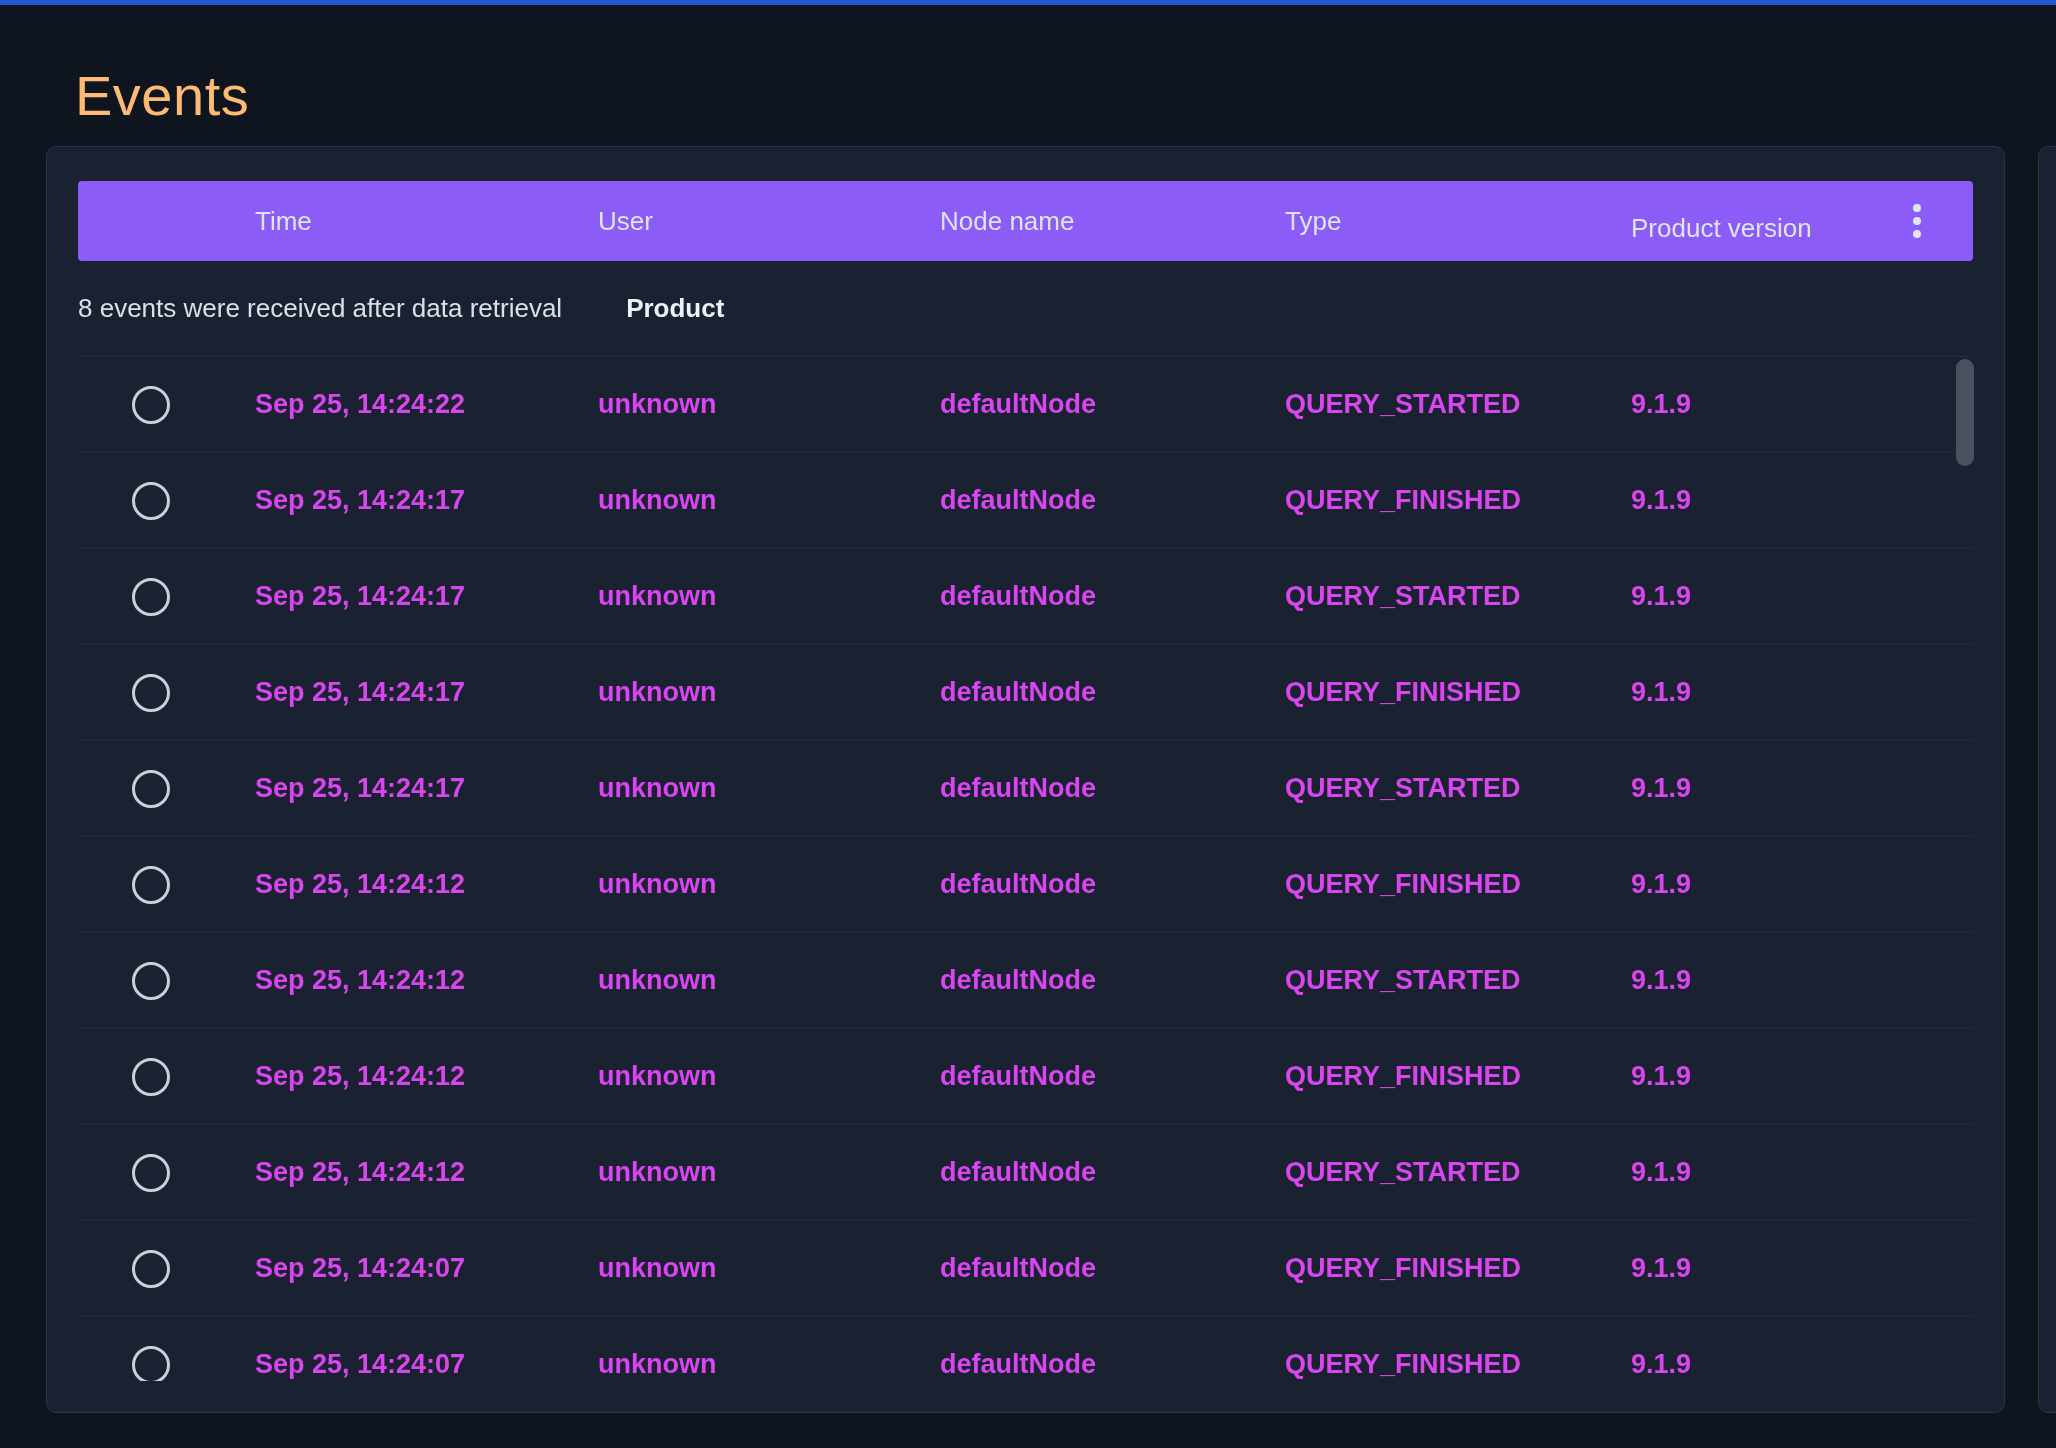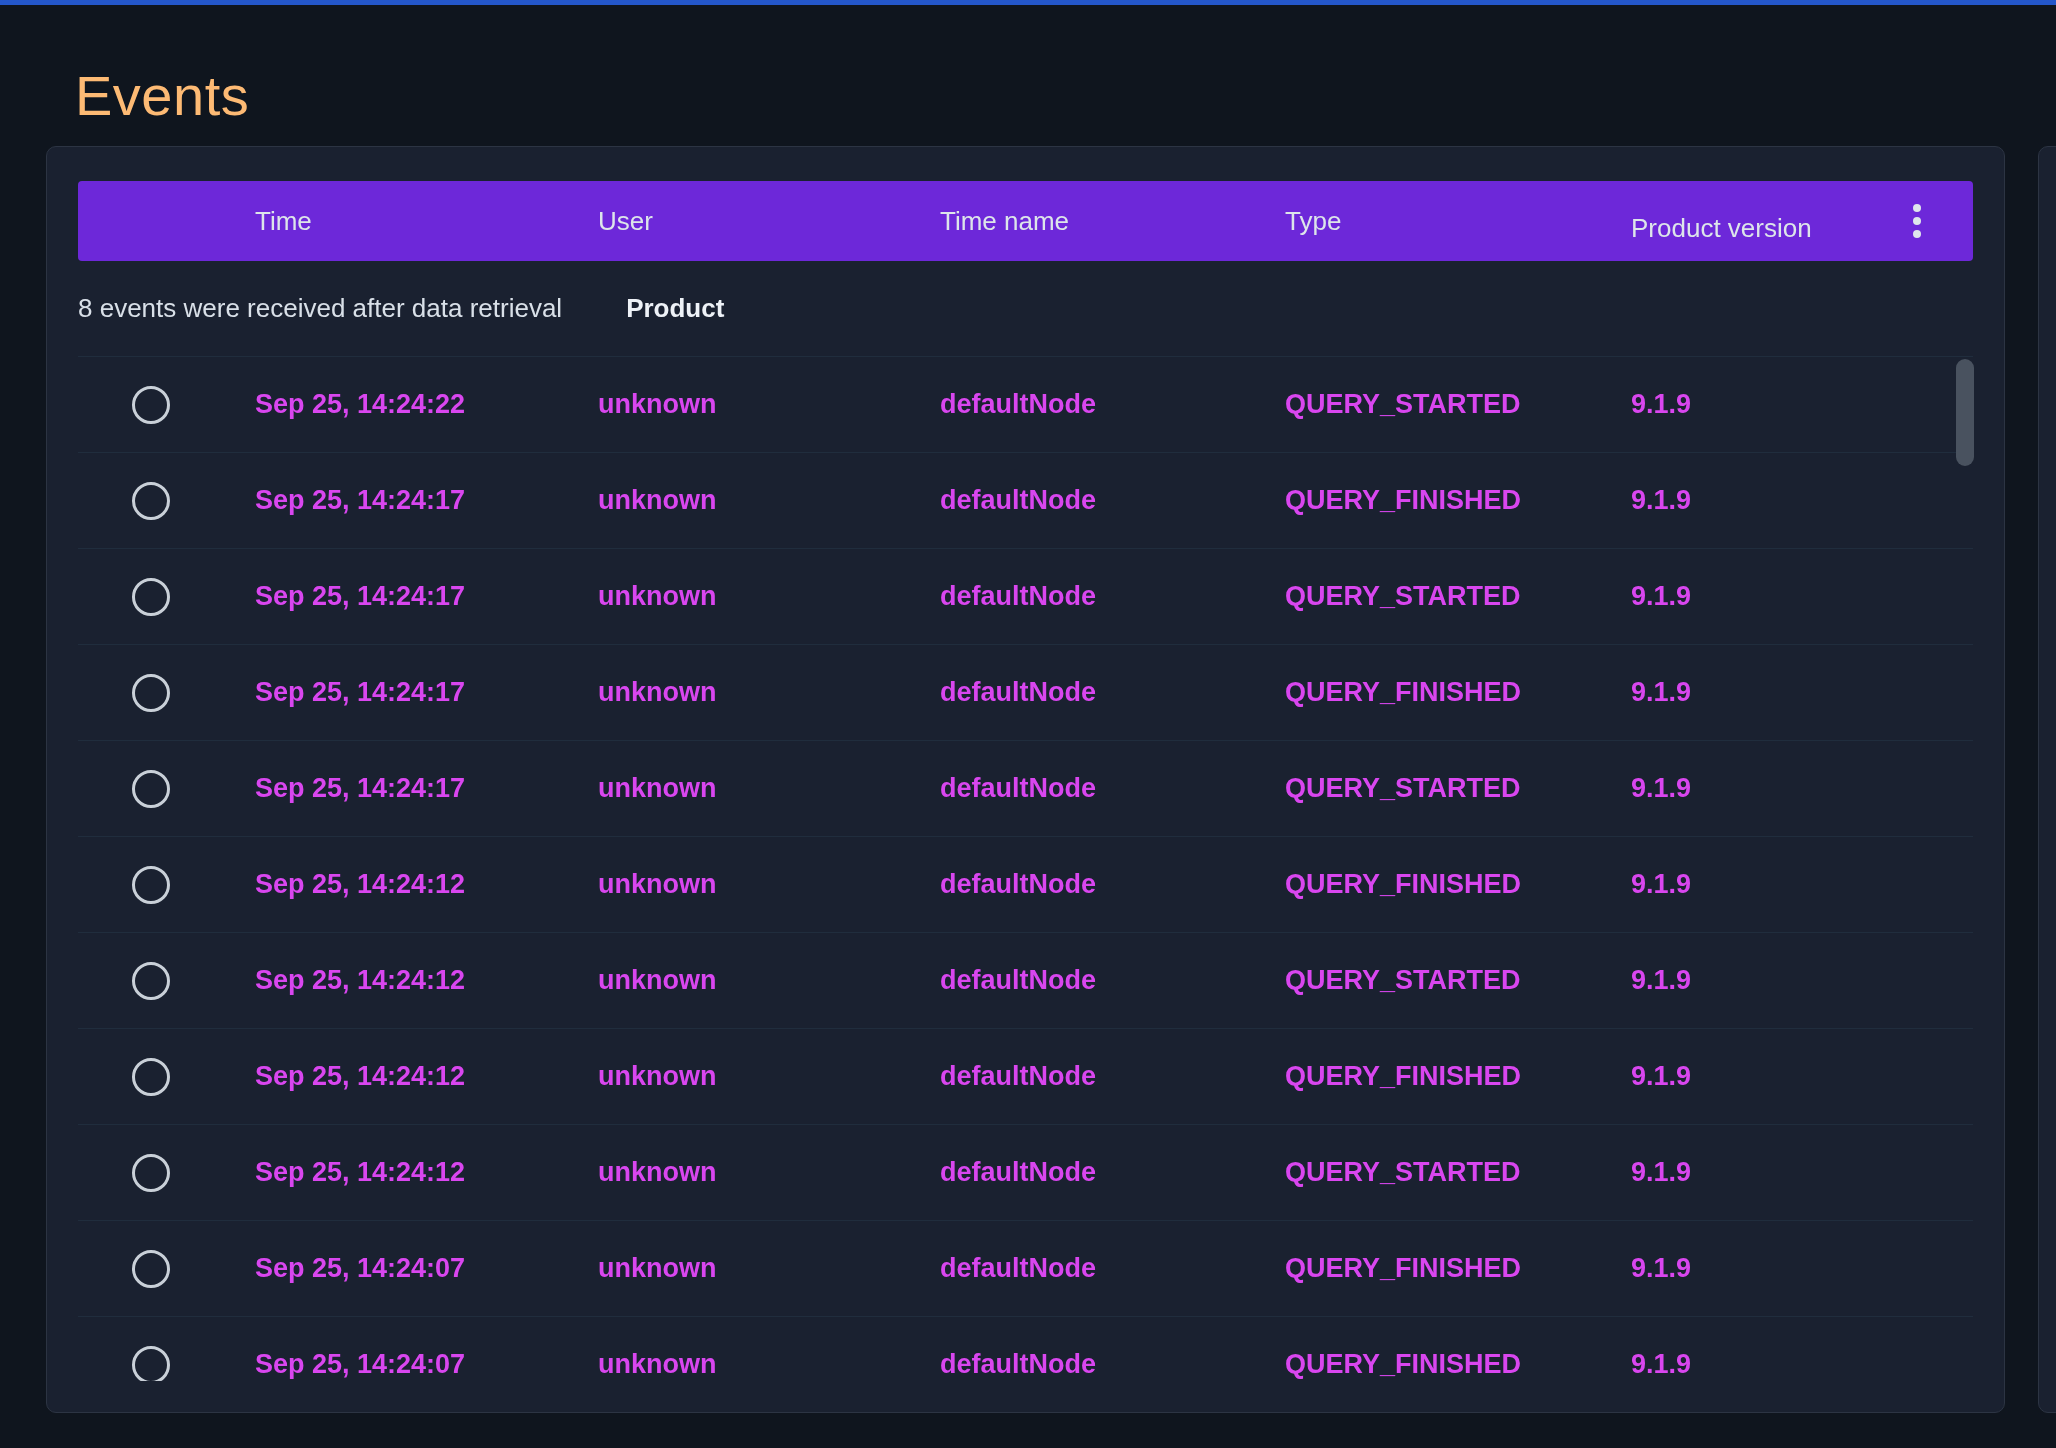--- a/index.html
+++ b/index.html
@@ -23,21 +23,21 @@
   .adjacent-panel {
     position:absolute; left:2038px; top:146px; width:60px; height:1267px;
     background:#1a2130; border:1px solid #2c3443; border-radius:10px;
   }
   .grid-cols {
     display:grid;
     grid-template-columns:177px 343px 342px 345px 346px 342px;
     align-items:center;
   }
   .table-header {
-    height:80px; background:#6d28d9; border-radius:4px;
+    height:80px; background:#8b5cf6; border-radius:4px;
     color:#dde5ea; font-size:26px; font-weight:400;
   }
   .header-cell { white-space:nowrap; }
   .header-cell.last { display:flex; justify-content:space-between; align-items:flex-end; }
   .kebab-btn {
     background:none; border:none; cursor:pointer;
     display:flex; flex-direction:column; gap:5px; align-items:center;
     padding:6px; margin-right:46px;
   }
   .kebab-btn .dot { width:8px; height:8px; border-radius:50%; background:#dfe6ec; }
@@ -71,21 +71,21 @@
 <div class="top-accent"></div>
 
 <h1 class="page-title">Events</h1>
 
 <section class="events-card">
 
   <div class="table-header grid-cols">
     <div class="header-cell"></div>
     <div class="header-cell">Time</div>
     <div class="header-cell">User</div>
-    <div class="header-cell">Time name</div>
+    <div class="header-cell">Node name</div>
     <div class="header-cell">Type</div>
     <div class="header-cell last">
       <span>Product version</span>
       <button class="kebab-btn" aria-label="table menu">
         <span class="dot"></span>
         <span class="dot"></span>
         <span class="dot"></span>
       </button>
     </div>
   </div>

